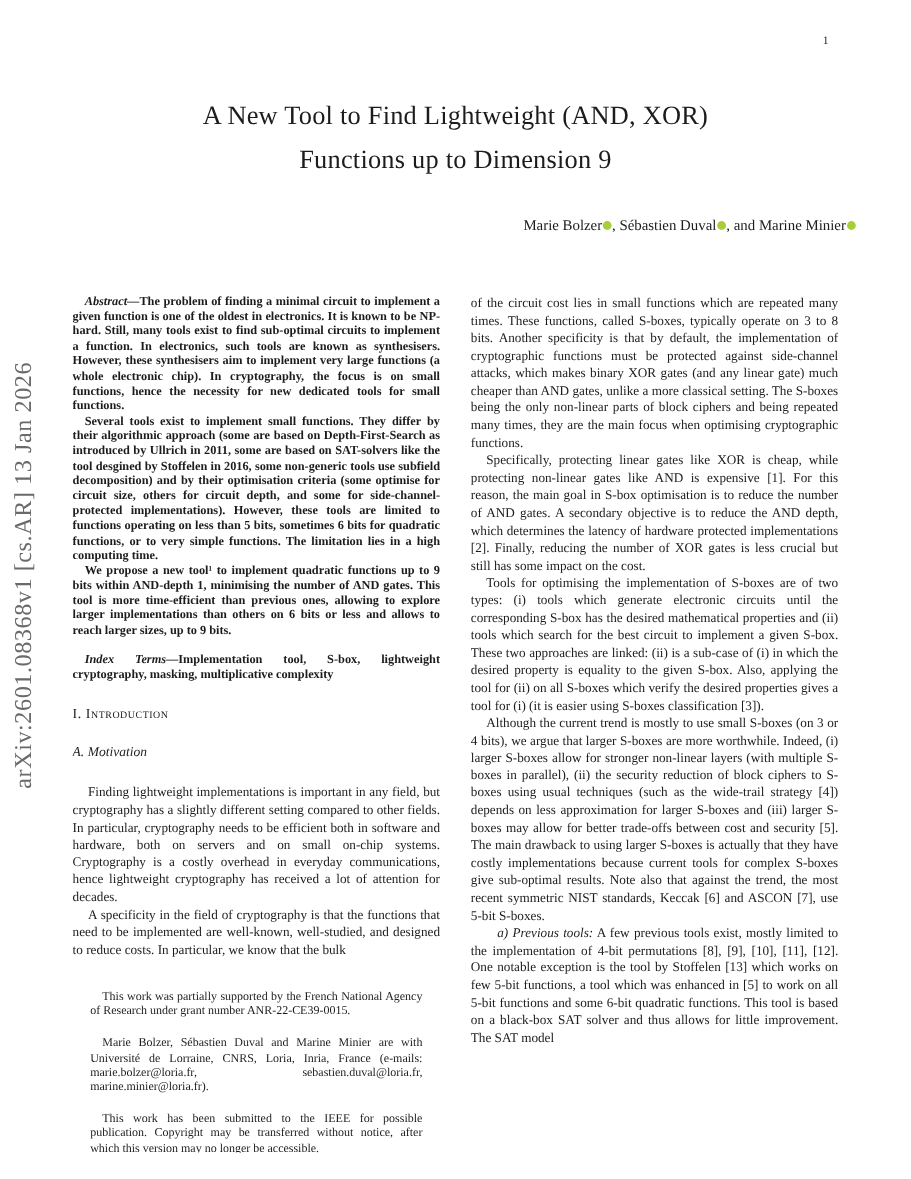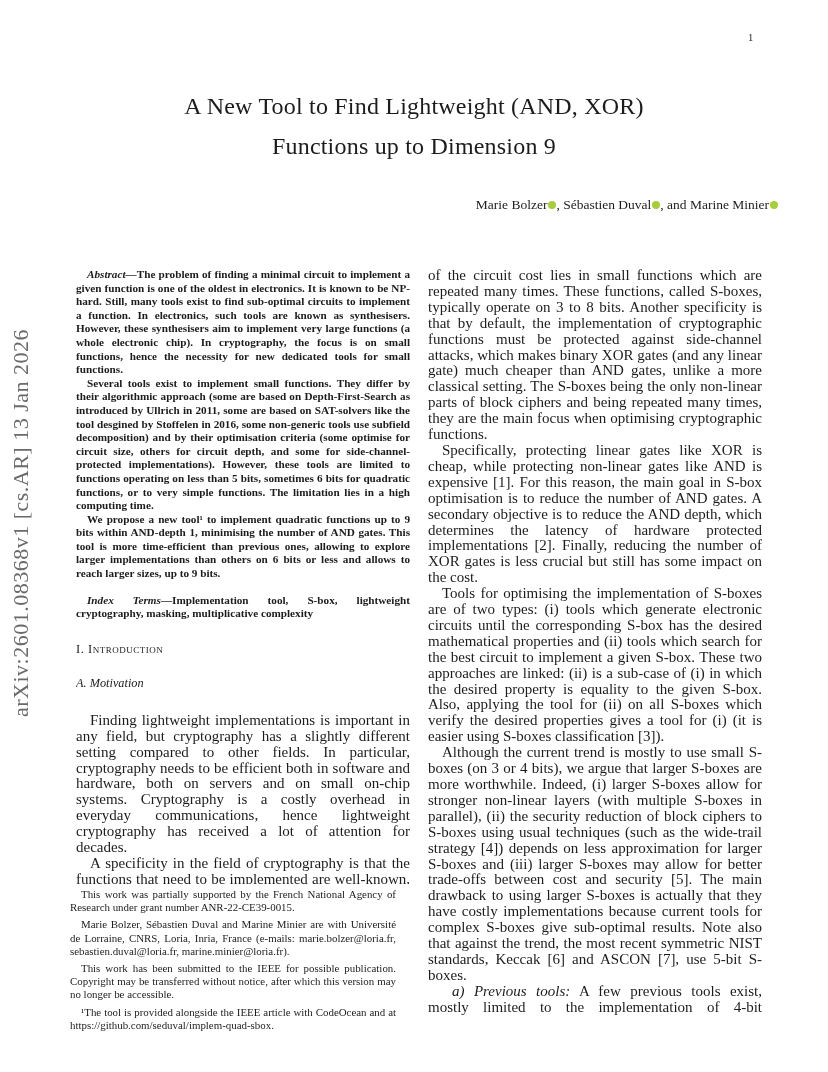--- a/index.html
+++ b/index.html
@@ -16,36 +16,36 @@
   .orcid { display:inline-block; width:8px; height:8px; border-radius:50%;
            background:#a6ce39; margin-left:1px; vertical-align:baseline; }
   .pre { white-space:pre-wrap; }
   .arxiv {
     position:absolute; top:776px; left:8px; width:506px;
     transform-origin:0 0; transform:rotate(-90deg);
     text-align:center; font-size:22px; letter-spacing:0.5px; color:#6a6a6a;
   }
   .col { position:absolute; overflow:hidden; text-align:justify;
          hyphens:auto; -webkit-hyphens:auto; }
-  .col-left  { top:268px; left:76px;  width:334px; height:616px; }
+  .col-left  { top:268px; left:66px;  width:334px; height:616px; }
   .col-right { top:268px; left:428px; width:334px; height:750px; }
   .abstract p, .index-terms { margin:0; font-weight:bold; font-size:11.2px;
     line-height:13.6px; text-indent:11px; }
   .lead { font-style:italic; }
   .sec-heading { margin-top:21px; text-align:left; font-size:12.6px;
     font-variant:small-caps; letter-spacing:0.5px; text-indent:0; }
   .index-terms { margin-top:13px; }
   .subsec-heading { margin-top:19px; margin-bottom:22px; font-style:italic;
     font-size:12.3px; text-indent:0; text-align:left; }
-  .body-text p { margin:0; font-size:15px; line-height:15.9px; text-indent:14px; }
+  .body-text p { margin:0; font-size:12px; line-height:15.9px; text-indent:14px; }
   p.noindent { text-indent:0; }
   p.runin { text-indent:24px; }
   .footnotes { position:absolute; top:884px; left:66px; width:334px; height:164px;
     overflow:hidden; text-align:justify; hyphens:auto; -webkit-hyphens:auto; }
-  .footnotes p { margin:4px; font-size:10.9px; line-height:13.2px; text-indent:11px; }
+  .footnotes p { margin:16px; font-size:10.9px; line-height:13.2px; text-indent:11px; }
 </style>
 </head>
 <body>
 
 <div class="page">
 
   <div class="pageno">1</div>
 
   <div class="arxiv" style="color: rgb(106, 106, 106);">arXiv:2601.08368v1  [cs.AR]  13 Jan 2026</div>
 

